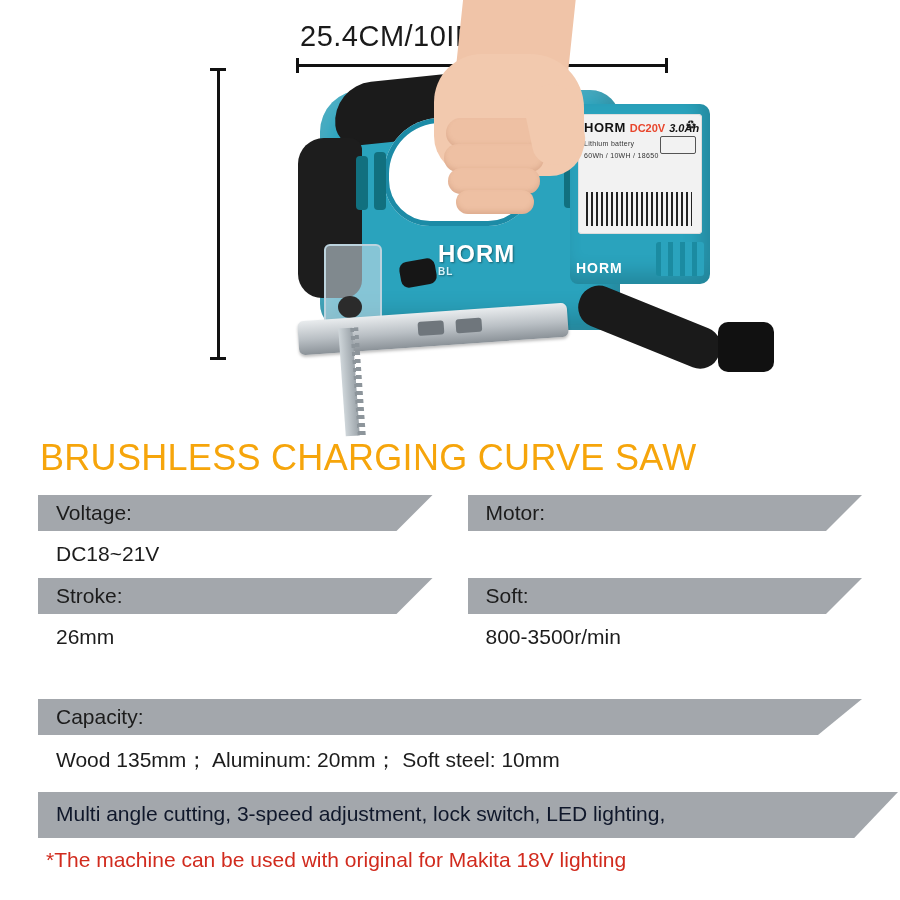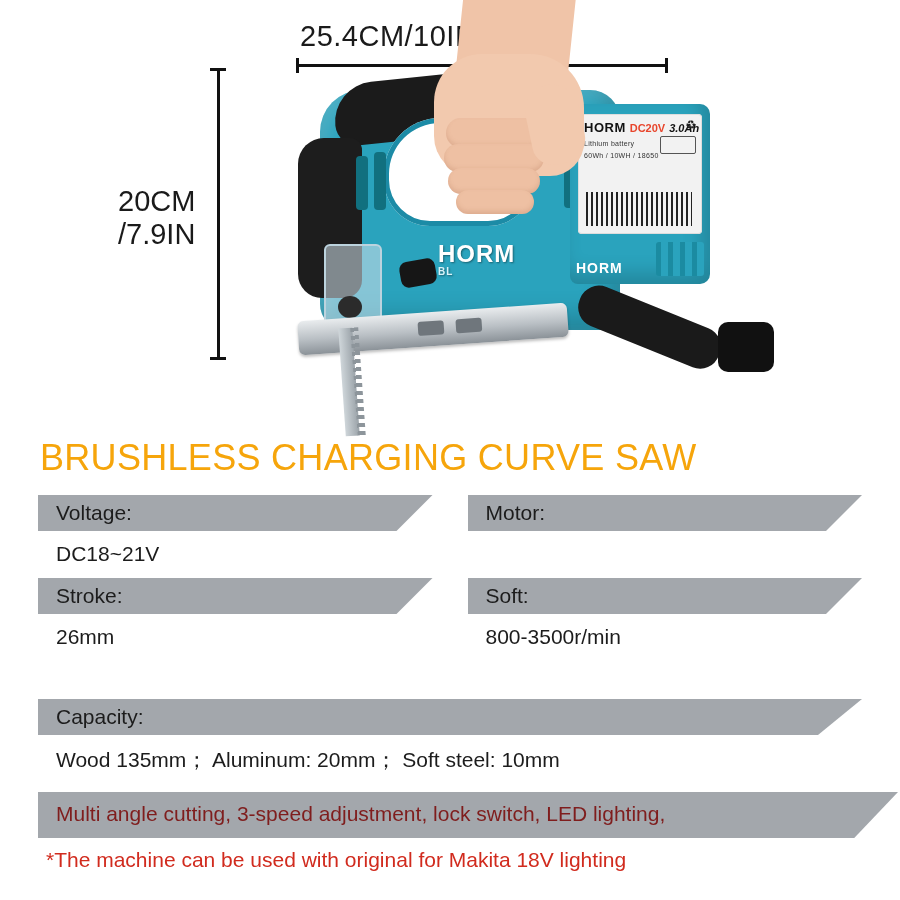--- a/index.html
+++ b/index.html
@@ -480,21 +480,21 @@
     padding: 9px 0 12px 18px;
   }
   .full {
     width: 824px;
     margin-top: 38px;
   }
   .feature-block {
     background: #a3a7ac;
     padding: 8px 18px 10px 18px;
     font-size: 21px;
-    color: #7f1d1d;
+    color: #0f172a;
     line-height: 1.35;
     clip-path: polygon(0 0, 100% 0, calc(100% - 44px) 100%, 0 100%);
     margin-top: 6px;
   }
   .note {
     margin-top: 10px;
     padding-left: 8px;
     font-size: 21px;
     color: #d12b1e;
   }
@@ -504,24 +504,20 @@
 
 <div class="product-area">
 
   <div class="dim-width-label">25.4CM/10IN</div>
   <div class="dim-width-bar">
     <div class="line"></div>
     <div class="cap l"></div>
     <div class="cap r"></div>
   </div>
 
-  <div class="dim-height-label">
-    <div>20CM</div>
-    <div>/7.9IN</div>
-  </div>
   <div class="dim-height-bar">
     <div class="line"></div>
     <div class="cap t"></div>
     <div class="cap b"></div>
   </div>
 
   <div class="saw-wrap">
 
     <div class="saw-body">
       <div class="grip-black"></div>

